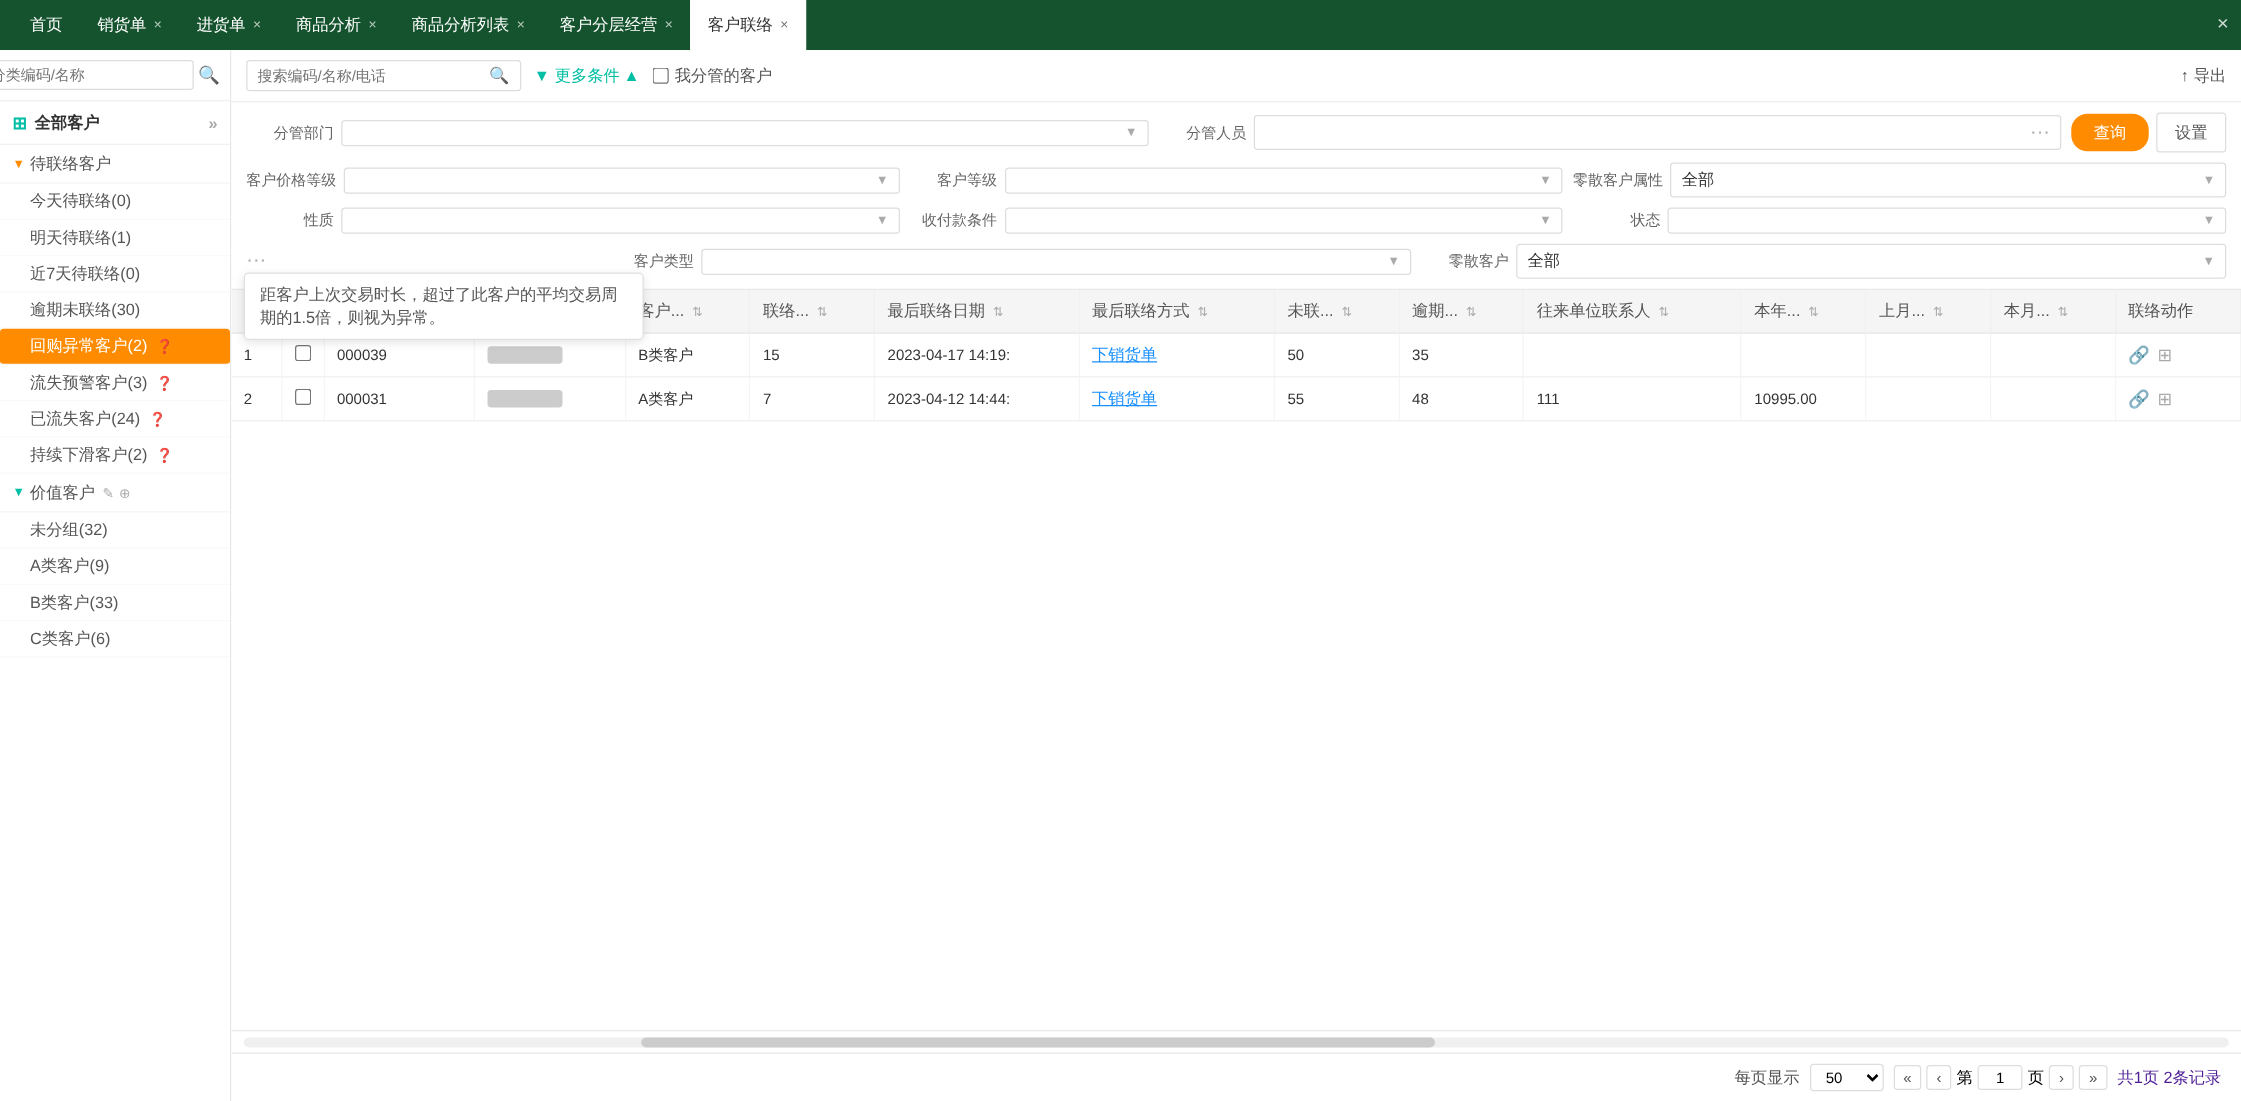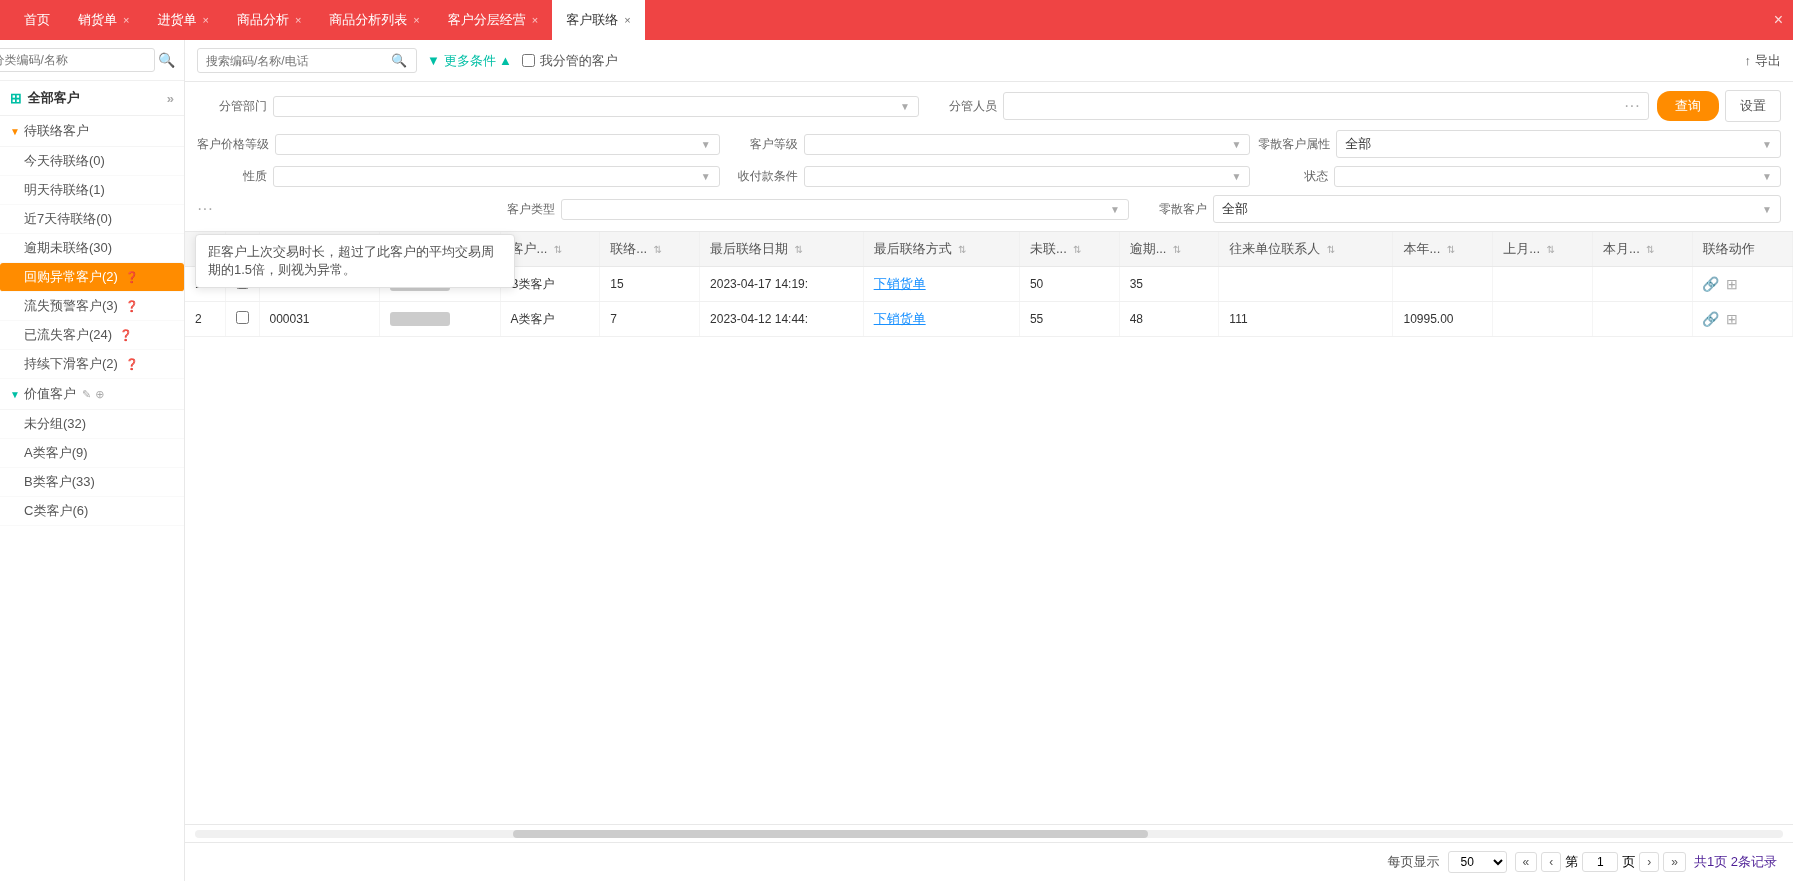--- a/index.html
+++ b/index.html
@@ -1,20 +1,20 @@
 <!DOCTYPE html>
 <html><head>
   <meta charset="utf-8">
   <style>
     * { box-sizing: border-box; margin: 0; padding: 0; font-family: 'Microsoft YaHei', Arial, sans-serif; font-size: 13px; }
     body { background: #f5f5f5; overflow: hidden; width: 1793px; height: 881px; }
 
     
     .top-nav {
-      display: flex; align-items: center; background: #ef4444; height: 40px; padding: 0 10px;
+      display: flex; align-items: center; background: #14532d; height: 40px; padding: 0 10px;
       position: relative;
     }
     .nav-tab {
       display: flex; align-items: center; color: #fff; padding: 0 14px; height: 40px; cursor: pointer;
       font-size: 13px; white-space: nowrap;
     }
     .nav-tab.active { background: #fff; color: #333; }
     .nav-tab .close-icon { margin-left: 6px; font-size: 11px; opacity: 0.7; }
     .nav-close-btn {
       position: absolute; right: 10px; top: 50%; transform: translateY(-50%);
@@ -279,21 +279,21 @@
     <div class="sidebar-item">
       <span>B类客户(33)</span>
     </div>
     <div class="sidebar-item">
       <span>C类客户(6)</span>
     </div>
   </div>
 
   <div class="content-area">
 
-    <div class="tooltip-box" style="position:absolute; top:234px; left:195px; z-index:200;">
+    <div class="tooltip-box" style="position:absolute; top:218px; left:195px; z-index:200;">
       <span>距客户上次交易时长，超过了此客户的平均交易周期的1.5倍，则视为异常。</span>
     </div>
 
     <div class="filter-toolbar">
       <div class="filter-search-input">
         <input type="text" style="border: none; outline: none; font-size: 12px; flex: 1 1 0%;" placeholder="搜索编码/名称/电话">
         <span class="search-icon">🔍</span>
       </div>
       <div class="more-conditions">
         <span>▼</span>

